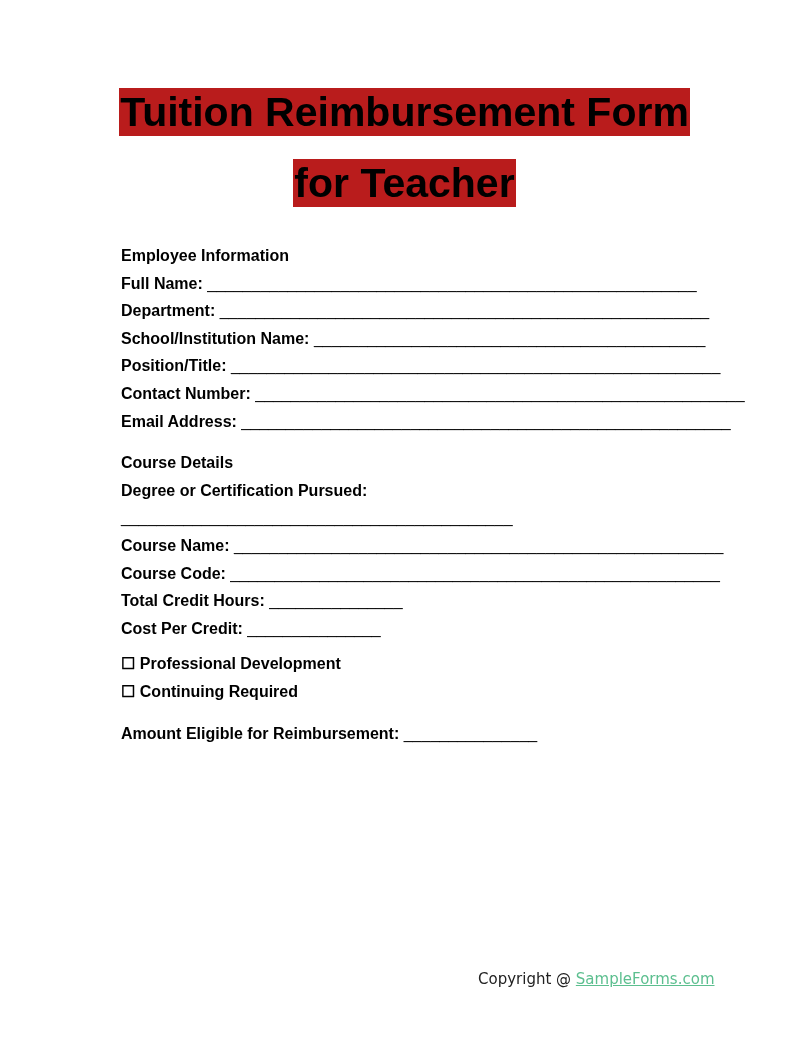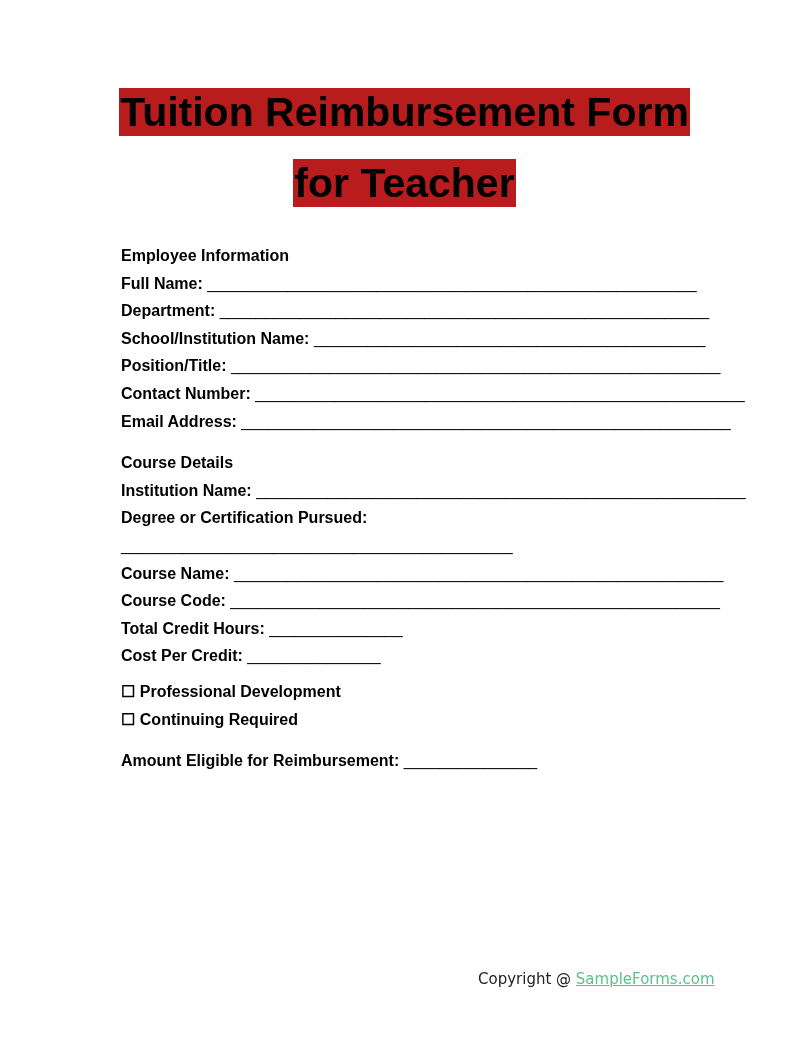--- a/index.html
+++ b/index.html
@@ -31,21 +31,20 @@
   <div class="row"><span>Full Name:</span> <span class="blank">_______________________________________________________</span></div>
   <div class="row"><span>Department:</span> <span class="blank">_______________________________________________________</span></div>
   <div class="row"><span>School/Institution Name:</span> <span class="blank">____________________________________________</span></div>
   <div class="row"><span>Position/Title:</span> <span class="blank">_______________________________________________________</span></div>
   <div class="row"><span>Contact Number:</span> <span class="blank">_______________________________________________________</span></div>
   <div class="row"><span>Email Address:</span> <span class="blank">_______________________________________________________</span></div>
 
   <div class="gap"></div>
 
   <div class="heading">Course Details</div>
-  <div class="row"><span>Institution Name:</span> <span class="blank">_______________________________________________________</span></div>
   <div class="row"><span>Degree or Certification Pursued:</span></div>
   <div class="row"><span class="blank">____________________________________________</span></div>
   <div class="row"><span>Course Name:</span> <span class="blank">_______________________________________________________</span></div>
   <div class="row"><span>Course Code:</span> <span class="blank">_______________________________________________________</span></div>
   <div class="row"><span>Total Credit Hours:</span> <span class="blank">_______________</span></div>
   <div class="row"><span>Cost Per Credit:</span> <span class="blank">_______________</span></div>
 
   <div class="gap" style="height:8px"></div>
 
   <div class="row"><span>☐</span> <span>Professional Development</span></div>

